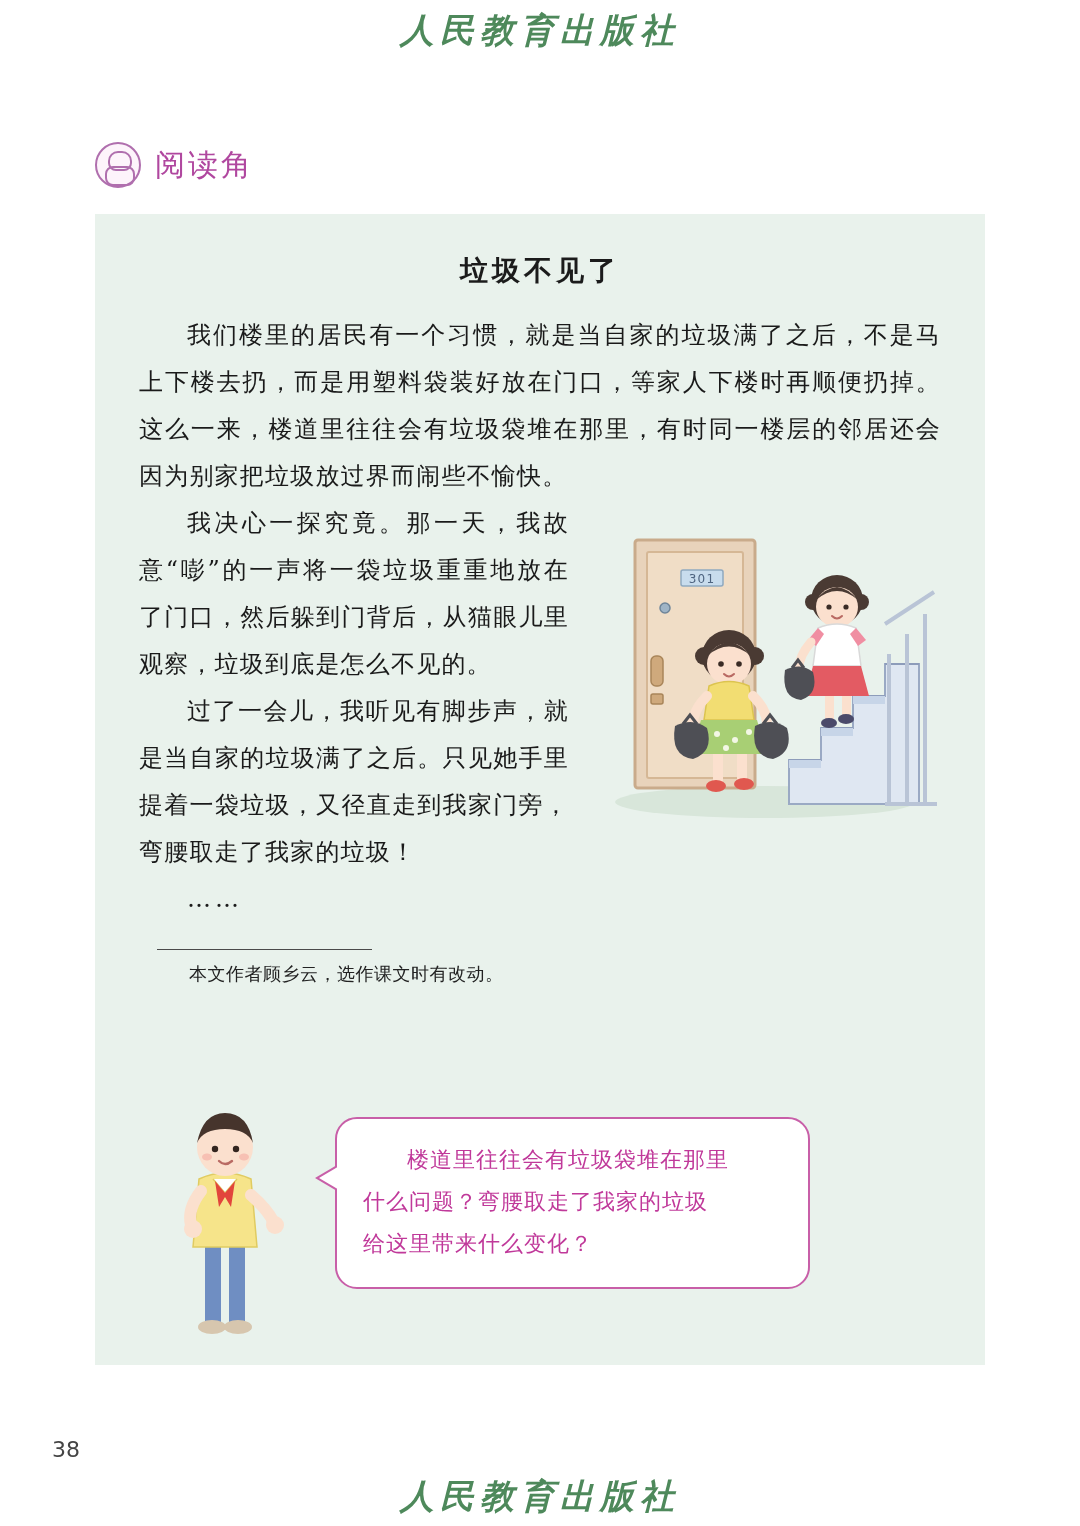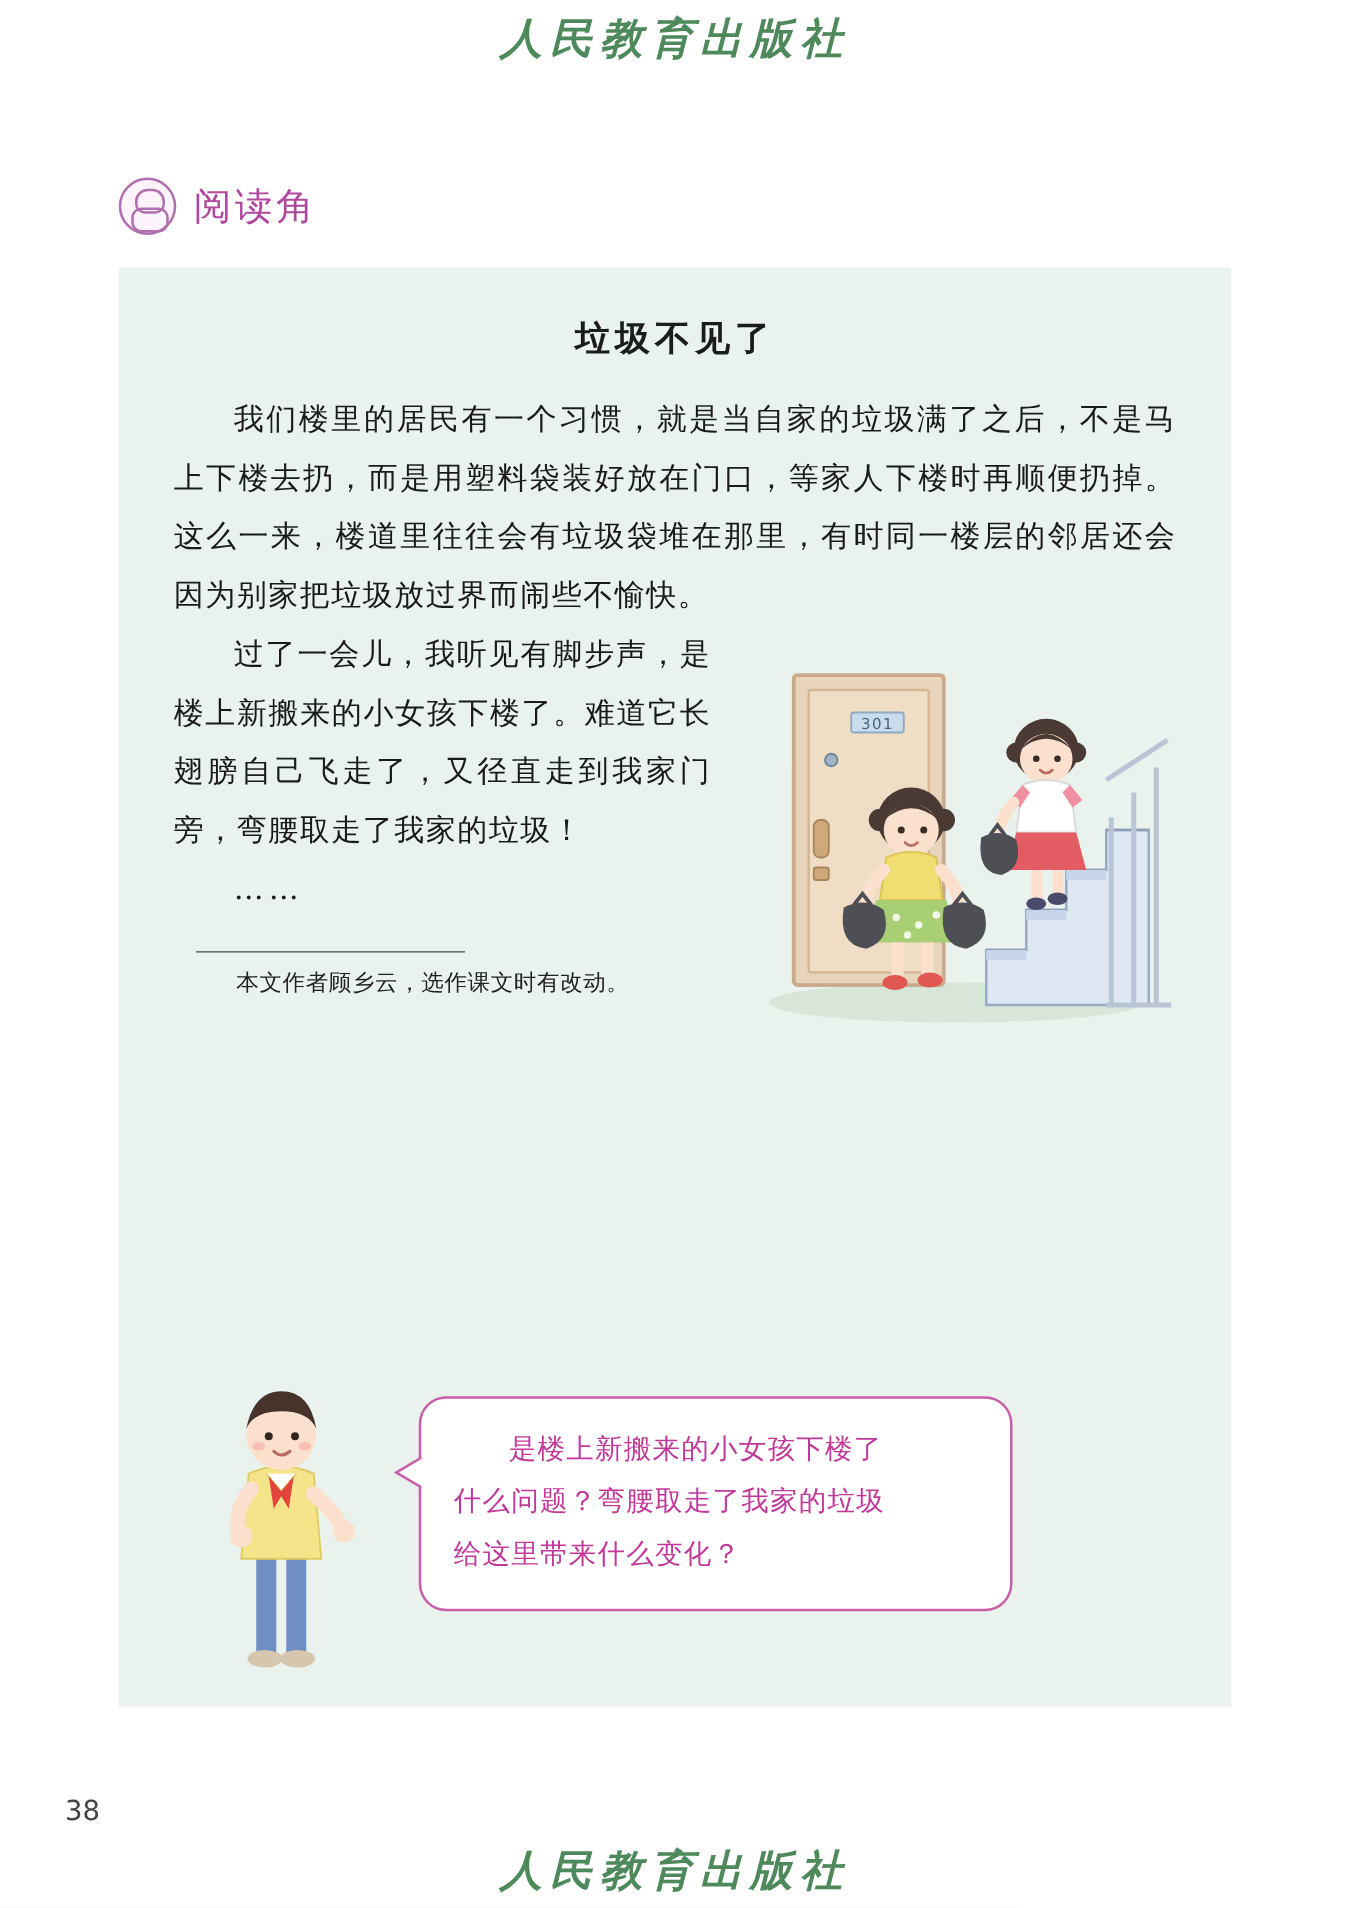--- a/index.html
+++ b/index.html
@@ -323,21 +323,22 @@
 
               <path d="M86 222 q18 -9 32 2 q7 24 -14 31 q-23 -3 -18 -33z" fill="#4e4f55"></path>
               <path d="M94 220 l7 -9 l7 9" stroke="#4e4f55" stroke-width="3" fill="none"></path>
               <path d="M166 222 q18 -9 32 2 q7 24 -14 31 q-23 -3 -18 -33z" fill="#4e4f55"></path>
               <path d="M174 220 l7 -9 l7 9" stroke="#4e4f55" stroke-width="3" fill="none"></path>
             </g>
           </svg>
         </div>
       </div>
 
-      <p>过了一会儿，我听见有脚步声，是楼上新搬来的小女孩下楼了。难道它长翅膀自己飞走了，又径直走到我家门旁，弯腰取走了我家的垃圾！</p>
+      <p>我决心一探究竟。那一天，我故意“嘭”的一声将一袋垃圾重重地放在了门口，然后躲到门背后，从猫眼儿里观察，垃圾到底是怎么不见的。</p>
+      <p>过了一会儿，我听见有脚步声，就是当自家的垃圾满了之后。只见她手里提着一袋垃圾，又径直走到我家门旁，弯腰取走了我家的垃圾！</p>
       <p class="ellipsis-line">……</p>
     </div>
   </div>
 
   <div class="source-rule"></div>
   <div class="source-note">本文作者顾乡云，选作课文时有改动。</div>
 
   <div class="question-block">
     <div class="boy-figure">
       <svg viewBox="0 0 140 248" xmlns="http://www.w3.org/2000/svg">
@@ -362,21 +363,21 @@
         <path d="M42 48 q6 -30 28 -30 q23 0 28 30 q-6 -14 -28 -14 q-22 0 -28 14z" fill="#46342c"></path>
         <circle cx="60" cy="54" r="3.2" fill="#33251f"></circle>
         <circle cx="81" cy="54" r="3.2" fill="#33251f"></circle>
         <path d="M64 66 q6 6 13 0" stroke="#b96a63" stroke-width="2.4" fill="none" stroke-linecap="round"></path>
         <ellipse cx="52" cy="62" rx="5" ry="3.4" fill="#f6b8ac" opacity=".8"></ellipse>
         <ellipse cx="89" cy="62" rx="5" ry="3.4" fill="#f6b8ac" opacity=".8"></ellipse>
       </svg>
     </div>
 
     <div class="speech-bubble">
-      <p class="indent">是楼上新搬来的小女孩下楼了</p>
+      <p class="indent">楼道里往往会有垃圾袋堆在那里</p>
       <p>什么问题？弯腰取走了我家的垃圾</p>
       <p>给这里带来什么变化？</p>
     </div>
   </div>
 </div>
 
 <div class="page-number">38</div>
 
 <div class="watermark watermark-bottom">人民教育出版社</div>
 

